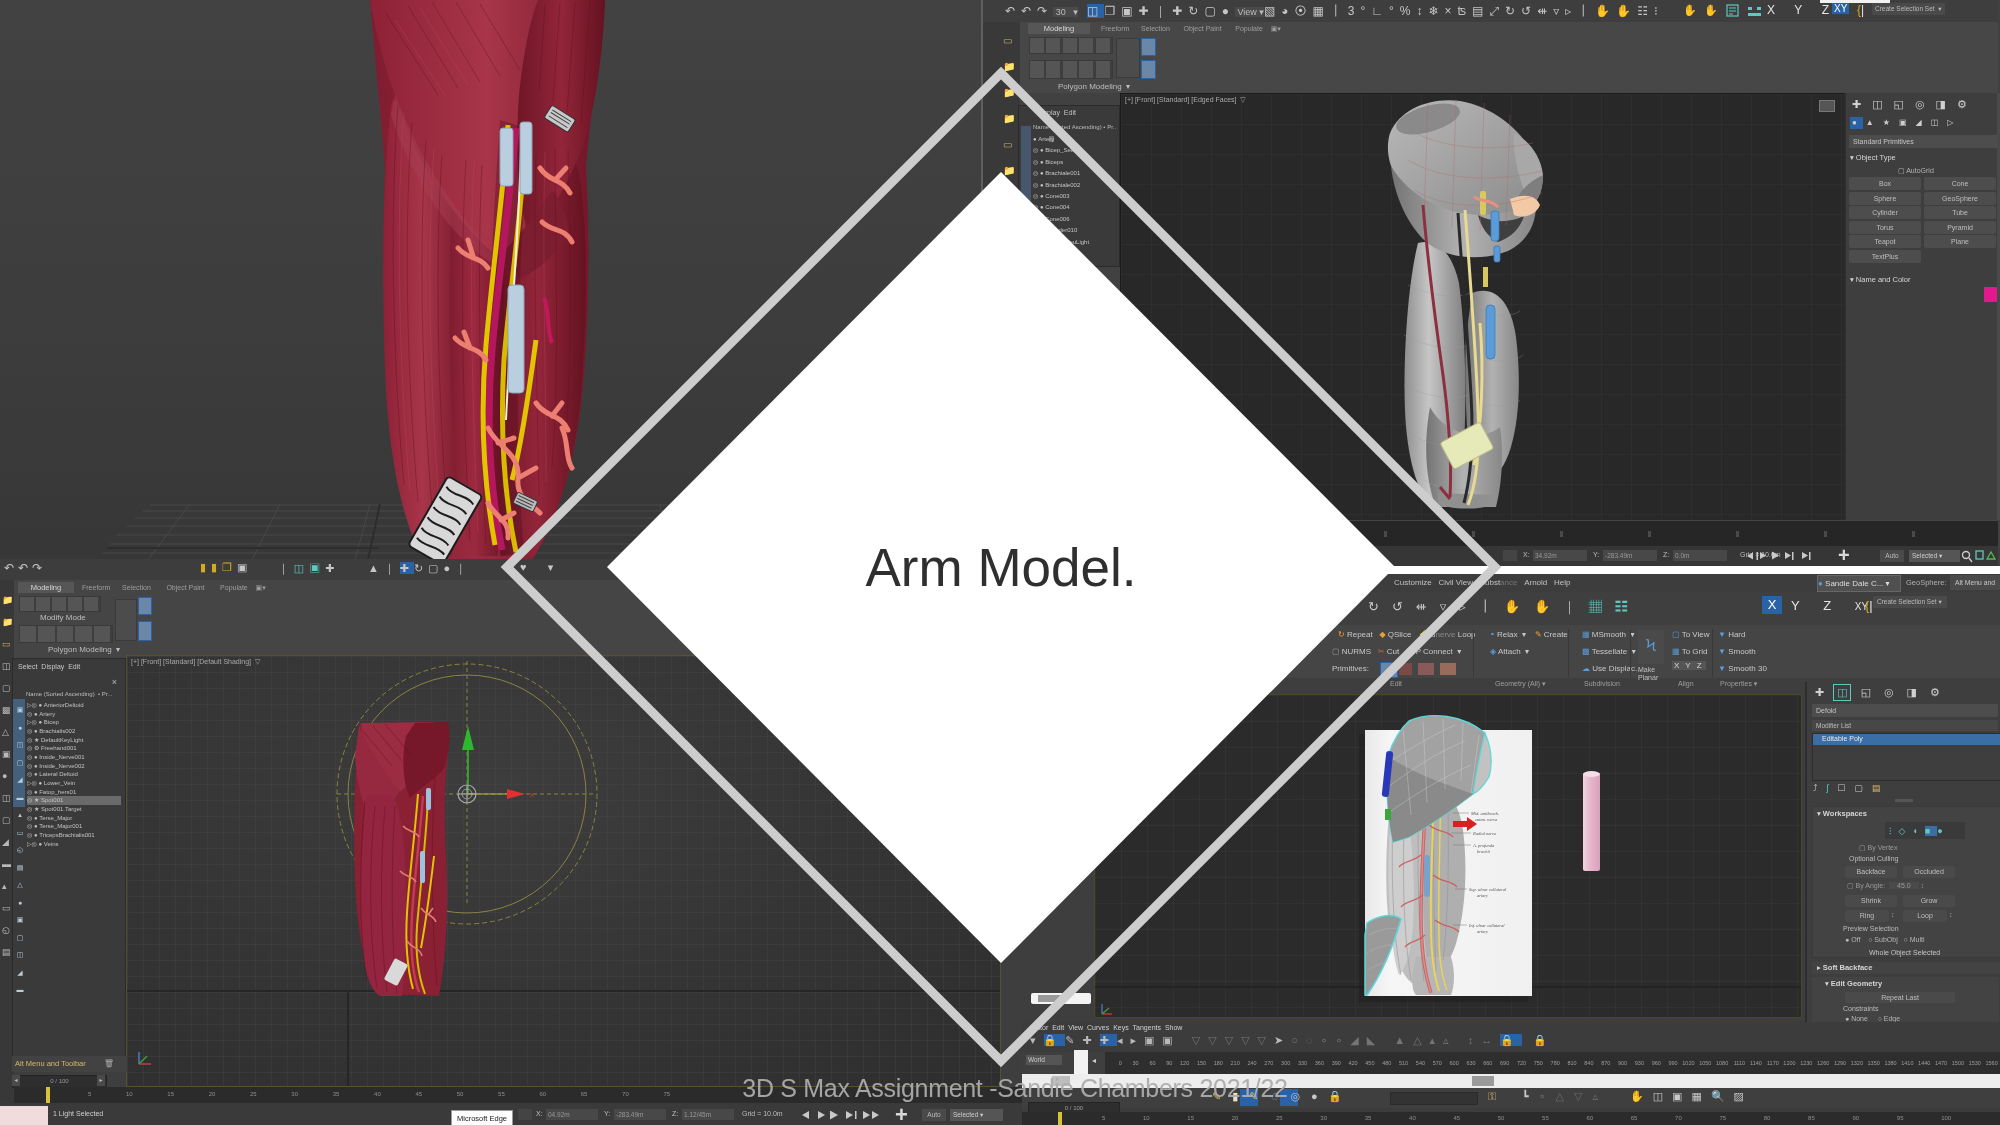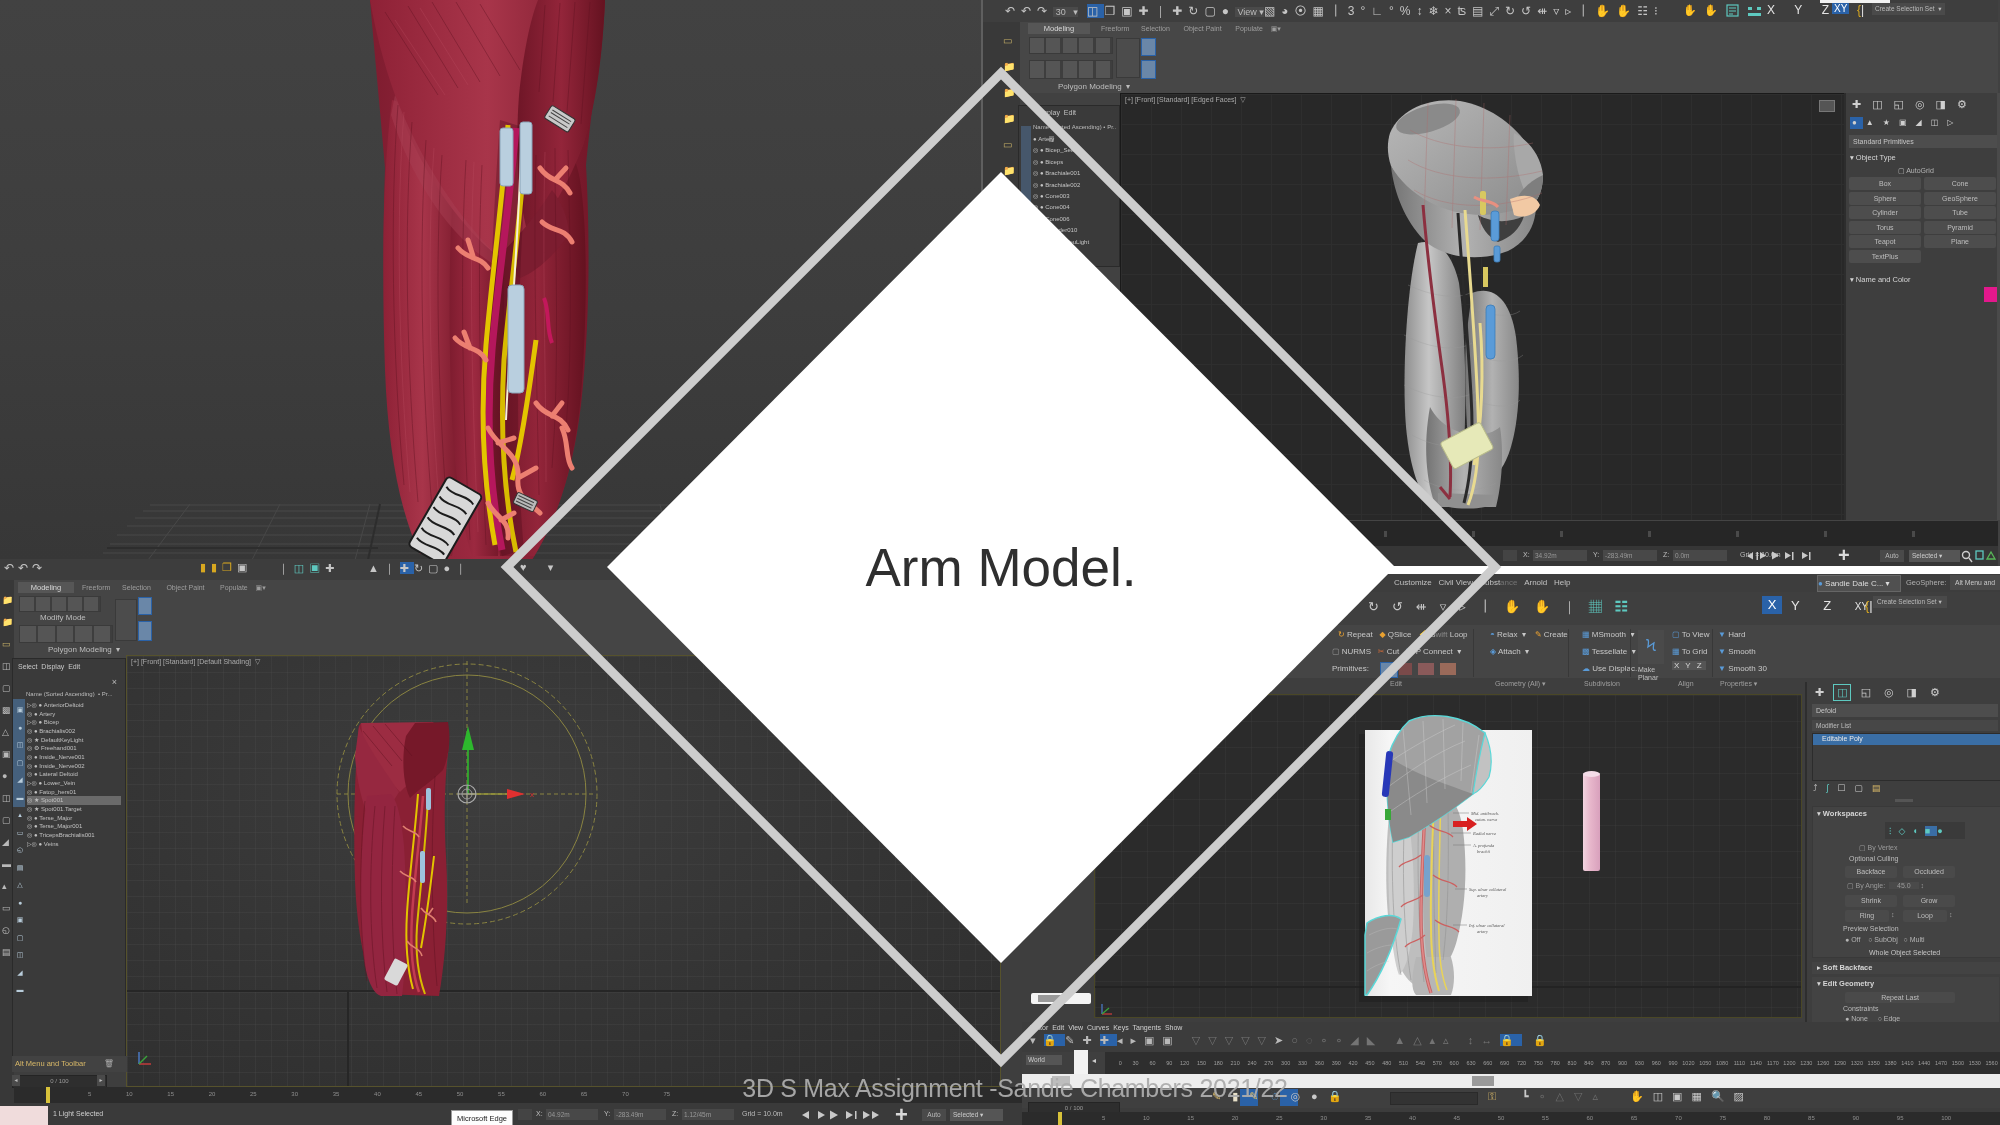--- a/index.html
+++ b/index.html
@@ -502,21 +502,21 @@
     <div class="abs" style="left:0;top:18px;width:978px;height:33px;background:#3f3f3f;border-bottom:1px solid #333;"></div>
     <div class="abs" style="left:6px;top:24px;width:740px;height:22px;color:#c6c6c6;font-size:13px;letter-spacing:13px;white-space:nowrap;overflow:hidden;"><span style="color:#5ec9c0">◕⦿</span>▦｜3°∟°%↕❄×ʦ▤⤢↻↺⇺▿▹｜✋✋｜<span style="color:#5ec9c0">▦☷</span></div>
     <div class="abs" style="left:740px;top:22px;width:20px;height:18px;background:#2a62a8;color:#fff;font-size:13px;text-align:center;line-height:18px;">X</div>
     <div class="abs" style="left:769px;top:24px;color:#e4e4e4;font-size:13px;letter-spacing:10px;">Y&nbsp;Z&nbsp;<span style="font-size:10px;letter-spacing:0;">XY</span></div>
       <div class="abs" style="left:843px;top:24px;color:#e4e4e4;font-size:13px;"><span style="color:#d8a820;">{</span>|</div>
     <div class="abs" style="left:851px;top:22px;width:70px;height:12px;background:#4a4a4a;color:#bbb;font-size:6.5px;line-height:12px;padding-left:4px;">Create Selection Set&nbsp;▾</div>
 
     <div class="abs" style="left:0;top:51px;width:978px;height:69px;background:#454545;"></div>
     <div class="abs" style="left:0;top:104px;width:978px;height:16px;background:#3e3e3e;"></div>
 
-    <div class="abs t8" style="left:316px;top:56px;color:#c8c8c8;"><span style="color:#e8a030">↻</span> Repeat&nbsp;&nbsp;&nbsp;<span style="color:#e8a030">◆</span> QSlice&nbsp;&nbsp;&nbsp;<span style="color:#d8c23a">⚡</span> S<span style="opacity:.5">wift</span> Loop</div>
+    <div class="abs t8" style="left:316px;top:56px;color:#c8c8c8;"><span style="color:#e8a030">↻</span> Repeat&nbsp;&nbsp;&nbsp;<span style="color:#e8a030">◆</span> QSlice&nbsp;&nbsp;&nbsp;<span style="color:#d8c23a">⚡</span> S<span style="opacity:.5">nerve</span> Loop</div>
     <div class="abs t8" style="left:310px;top:73px;color:#c8c8c8;"><span style="color:#999">▢</span> NURMS&nbsp;&nbsp;&nbsp;<span style="color:#c86838">✂</span> Cut&nbsp;&nbsp;&nbsp;<span style="color:#5a9bd8">▣</span> P Connect&nbsp;&nbsp;▾</div>
     <div class="abs t8" style="left:310px;top:90px;color:#c8c8c8;">Primitives:</div>
     <div class="abs" style="left:358px;top:88px;width:16px;height:14px;background:#6a87a8;border:1px solid #2a62a8;"></div>
     <div class="abs" style="left:377px;top:89px;width:13px;height:12px;background:#7a4a4a;"></div>
     <div class="abs" style="left:396px;top:89px;width:16px;height:12px;background:#8a5a5a;"></div>
     <div class="abs" style="left:418px;top:89px;width:16px;height:12px;background:#9a6a5a;"></div>
     <div class="abs t7" style="left:368px;top:106px;color:#9e9e9e;">Edit</div>
     <div class="abs" style="left:451px;top:55px;width:1px;height:48px;background:#383838;"></div>
 
     <div class="abs t8" style="left:468px;top:56px;color:#c8c8c8;"><span style="color:#5a9bd8">◓</span> Relax&nbsp;&nbsp;▾&nbsp;&nbsp;&nbsp;&nbsp;<span style="color:#e8a030">✎</span> Create</div>
@@ -680,21 +680,21 @@
       <div class="btn" style="left:38px;top:228px;width:44px;height:12px;line-height:12px;background:#4a4a4a;">Ring</div>
       <div class="btn" style="left:96px;top:228px;width:44px;height:12px;line-height:12px;background:#4a4a4a;">Loop</div>
       <div style="position:absolute;left:84px;top:229px;color:#9a9a9a;font-size:7px;">↕</div>
       <div style="position:absolute;left:142px;top:229px;color:#9a9a9a;font-size:7px;">↕</div>
       <div style="position:absolute;left:36px;top:243px;color:#bdbdbd;font-size:7px;">Preview Selection</div>
       <div style="position:absolute;left:38px;top:254px;color:#b5b5b5;font-size:7px;">● Off&nbsp;&nbsp;&nbsp;&nbsp;○ SubObj&nbsp;&nbsp;&nbsp;○ Multi</div>
       <div style="position:absolute;left:62px;top:267px;color:#c5c5c5;font-size:7px;">Whole Object Selected</div>
 
       <div style="position:absolute;left:5px;top:280px;width:187px;height:12px;background:#434343;color:#d5d5d5;font-size:7.5px;line-height:12px;padding-left:5px;">▸ <b>Soft Backface</b></div>
       <div style="position:absolute;left:5px;top:295px;width:187px;height:45px;background:#434343;"></div>
-      <div style="position:absolute;left:10px;top:297px;color:#d5d5d5;font-size:7.5px;">▾ <b>Edit Geometry</b></div>
+      <div style="position:absolute;left:18px;top:297px;color:#d5d5d5;font-size:7.5px;">▾ <b>Edit Geometry</b></div>
       <div class="btn" style="left:38px;top:310px;width:110px;height:11px;line-height:11px;background:#4a4a4a;">Repeat Last</div>
       <div style="position:absolute;left:36px;top:323px;color:#bdbdbd;font-size:7px;">Constraints</div>
       <div style="position:absolute;left:38px;top:333px;color:#b5b5b5;font-size:7px;">● None&nbsp;&nbsp;&nbsp;&nbsp;&nbsp;○ Edge</div>
     </div>
 
     <div class="abs" style="left:0;top:448px;width:978px;height:103px;background:#3c3c3c;">
       <div class="t7" style="position:absolute;left:8px;top:2px;color:#d0d0d0;">Editor&nbsp;&nbsp;Edit&nbsp;&nbsp;View&nbsp;&nbsp;Curves&nbsp;&nbsp;Keys&nbsp;&nbsp;Tangents&nbsp;&nbsp;Show</div>
       <div style="position:absolute;left:8px;top:12px;width:960px;height:18px;color:#b9b9b9;font-size:11px;letter-spacing:8px;white-space:nowrap;overflow:hidden;">▾<span style="background:#2a62a8">🔒</span>✎✚<span style="background:#2a62a8">✚</span>◂▸▣▣&nbsp;<span style="opacity:.45">▽▽▽▽▽</span>➤<span style="opacity:.45">○◌∘∘◢◣&nbsp;▲△▴▵&nbsp;↕↔</span><span style="background:#2a62a8">🔒</span>&nbsp;<span style="color:#d8a020">🔒</span></div>
 
       <div style="position:absolute;left:0;top:30px;width:83px;height:22px;background:#3f3f3f;"></div>

